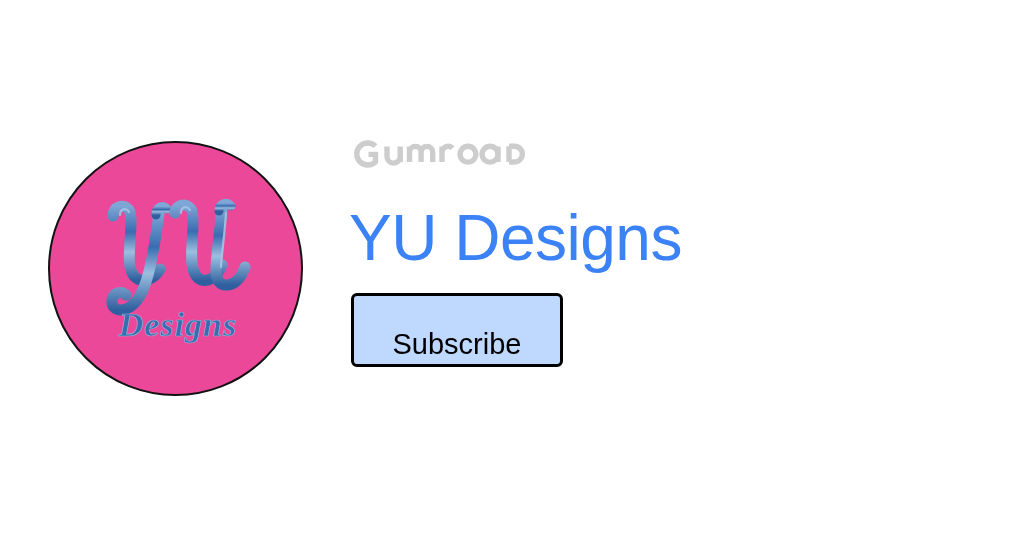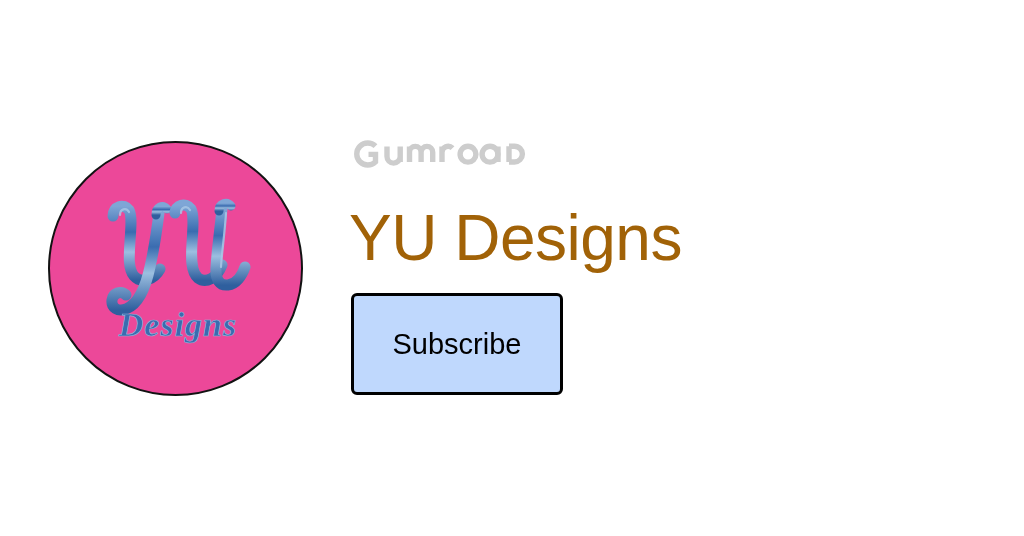--- a/index.html
+++ b/index.html
@@ -59,34 +59,34 @@
     font-weight: 700;
     white-space: nowrap;
     user-select: none;
   }
   #brand-mark svg { display: block; }
 
   #page-title {
     position: absolute;
     left: 349px;
     top: 202px;
-    color: #a16207;
+    color: #3b82f6;
     font-size: 64px;
     font-weight: 400;
     line-height: 72px;
     letter-spacing: -0.5px;
     white-space: nowrap;
   }
 
   #subscribe-button {
     position: absolute;
     left: 351px;
     top: 293px;
     width: 212px;
-    height: 102px;
+    height: 74px;
     box-sizing: border-box;
     background: #bfd8fd;
     border: 3px solid #000000;
     border-radius: 6px;
     color: #000000;
     font-family: "Liberation Sans", sans-serif;
     font-size: 29px;
     font-weight: 400;
     line-height: 96px;
     text-align: center;

